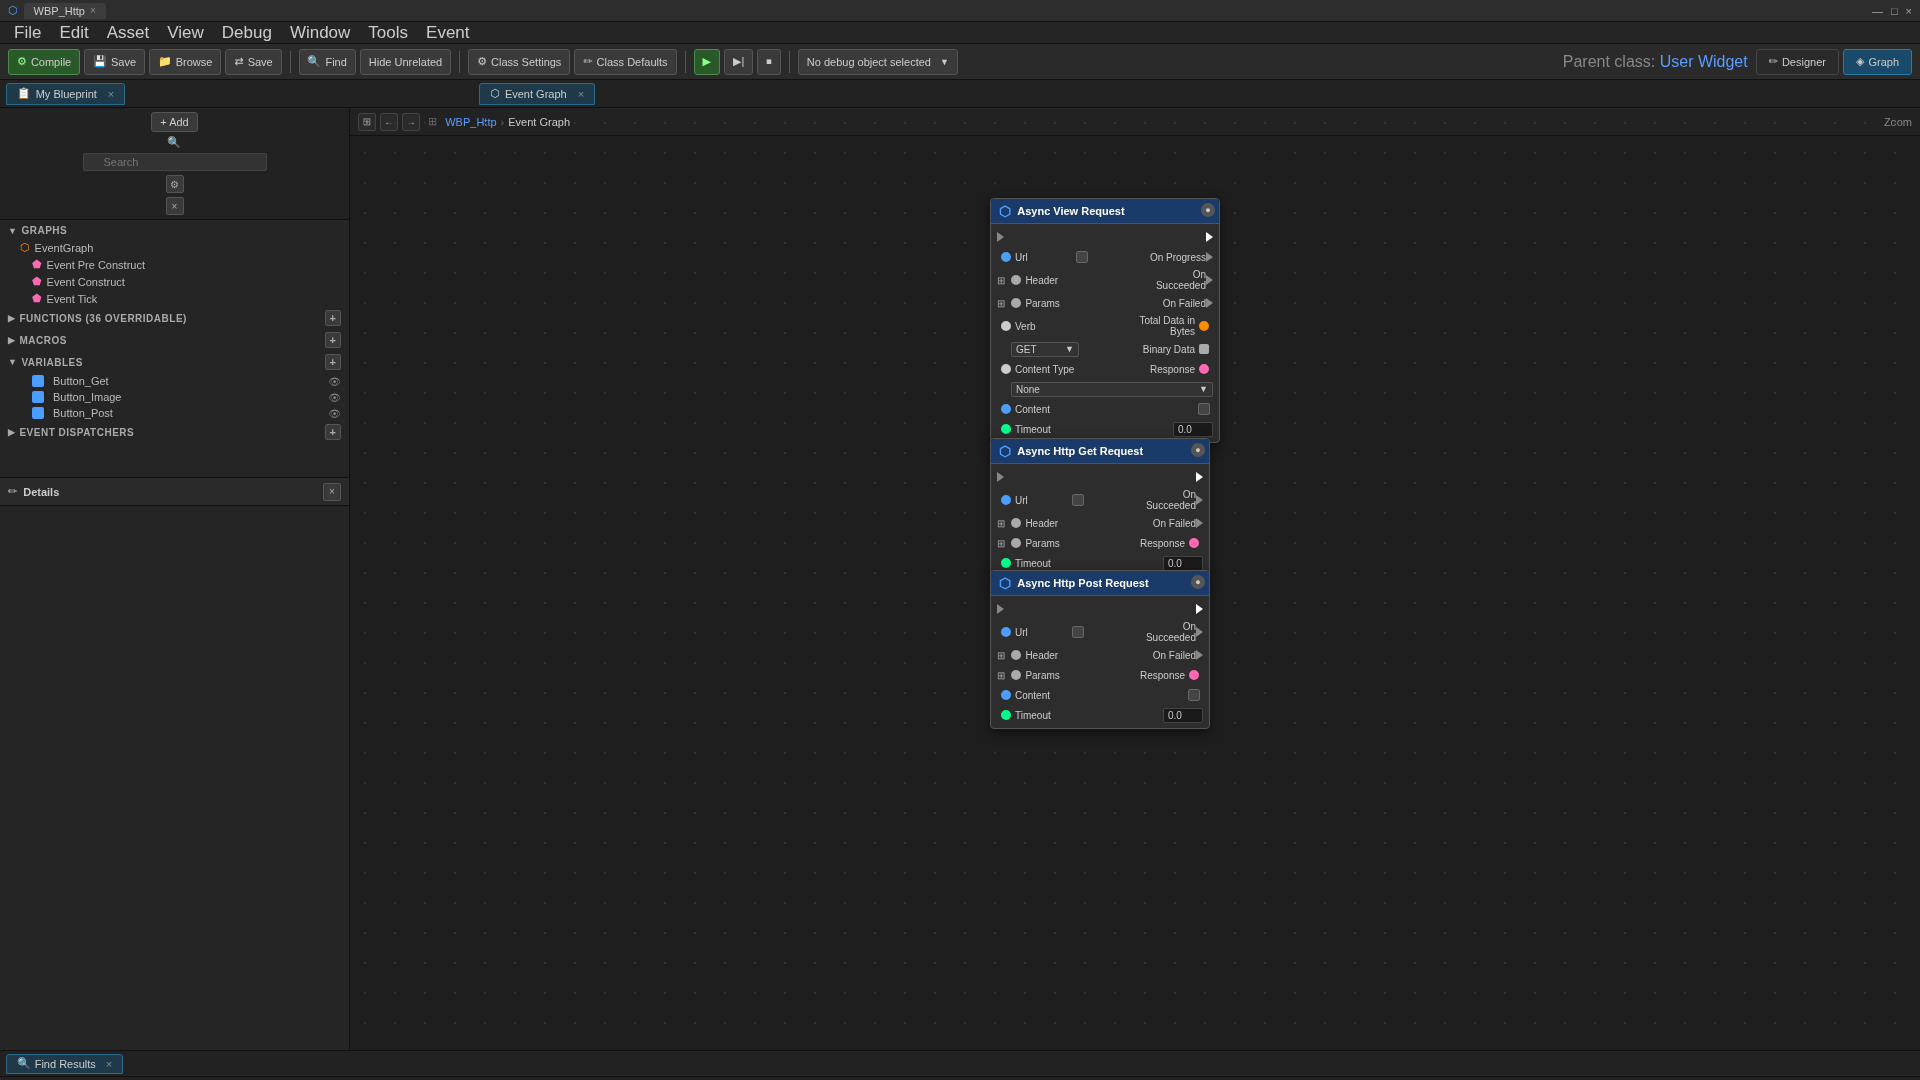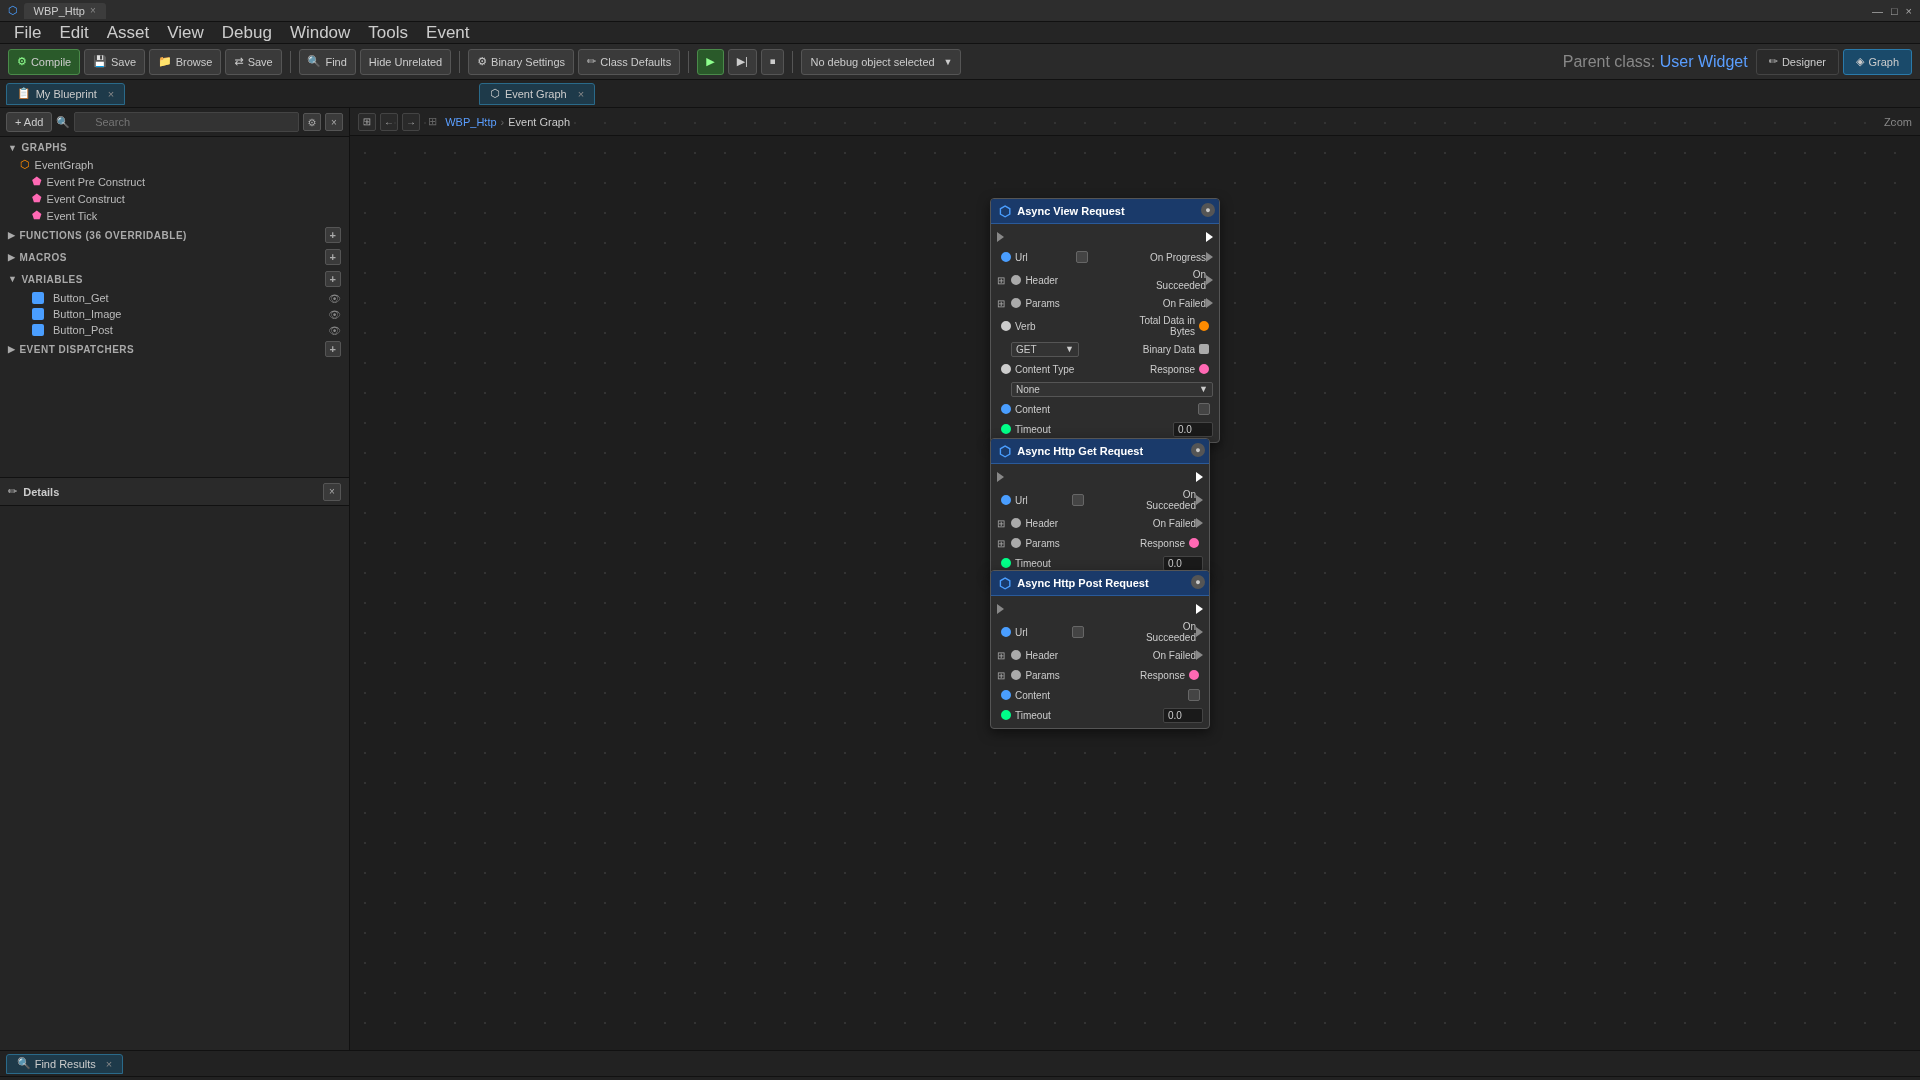--- a/index.html
+++ b/index.html
@@ -185,20 +185,21 @@
       font-size: 10px;
       color: #aaa;
     }
     .search-bar {
       display: flex;
       align-items: center;
       padding: 4px 6px;
       background: #222;
       border-bottom: 1px solid #111;
       gap: 4px;
+      flex-direction: column;
     }
     .search-input {
       flex: 1;
       background: #333;
       border: 1px solid #444;
       border-radius: 2px;
       padding: 2px 20px;
       color: #ccc;
       font-size: 11px;
       height: 20px;
@@ -527,21 +528,21 @@
   <button class="toolbar-btn">
     <span>🔍</span>
     <span>Find</span>
   </button>
   <button class="toolbar-btn">
     <span>Hide Unrelated</span>
   </button>
   <div class="toolbar-separator"></div>
   <button class="toolbar-btn">
     <span>⚙</span>
-    <span>Binary Settings</span>
+    <span>Class Settings</span>
   </button>
   <button class="toolbar-btn">
     <span>✏</span>
     <span>Class Defaults</span>
   </button>
   <div class="toolbar-separator"></div>
   <button class="toolbar-btn" style="background:#2a5a2a; border-color:#4a8a4a;">
     <span style="color:#8eff8e;">▶</span>
   </button>
   <button class="toolbar-btn">▶|</button>

